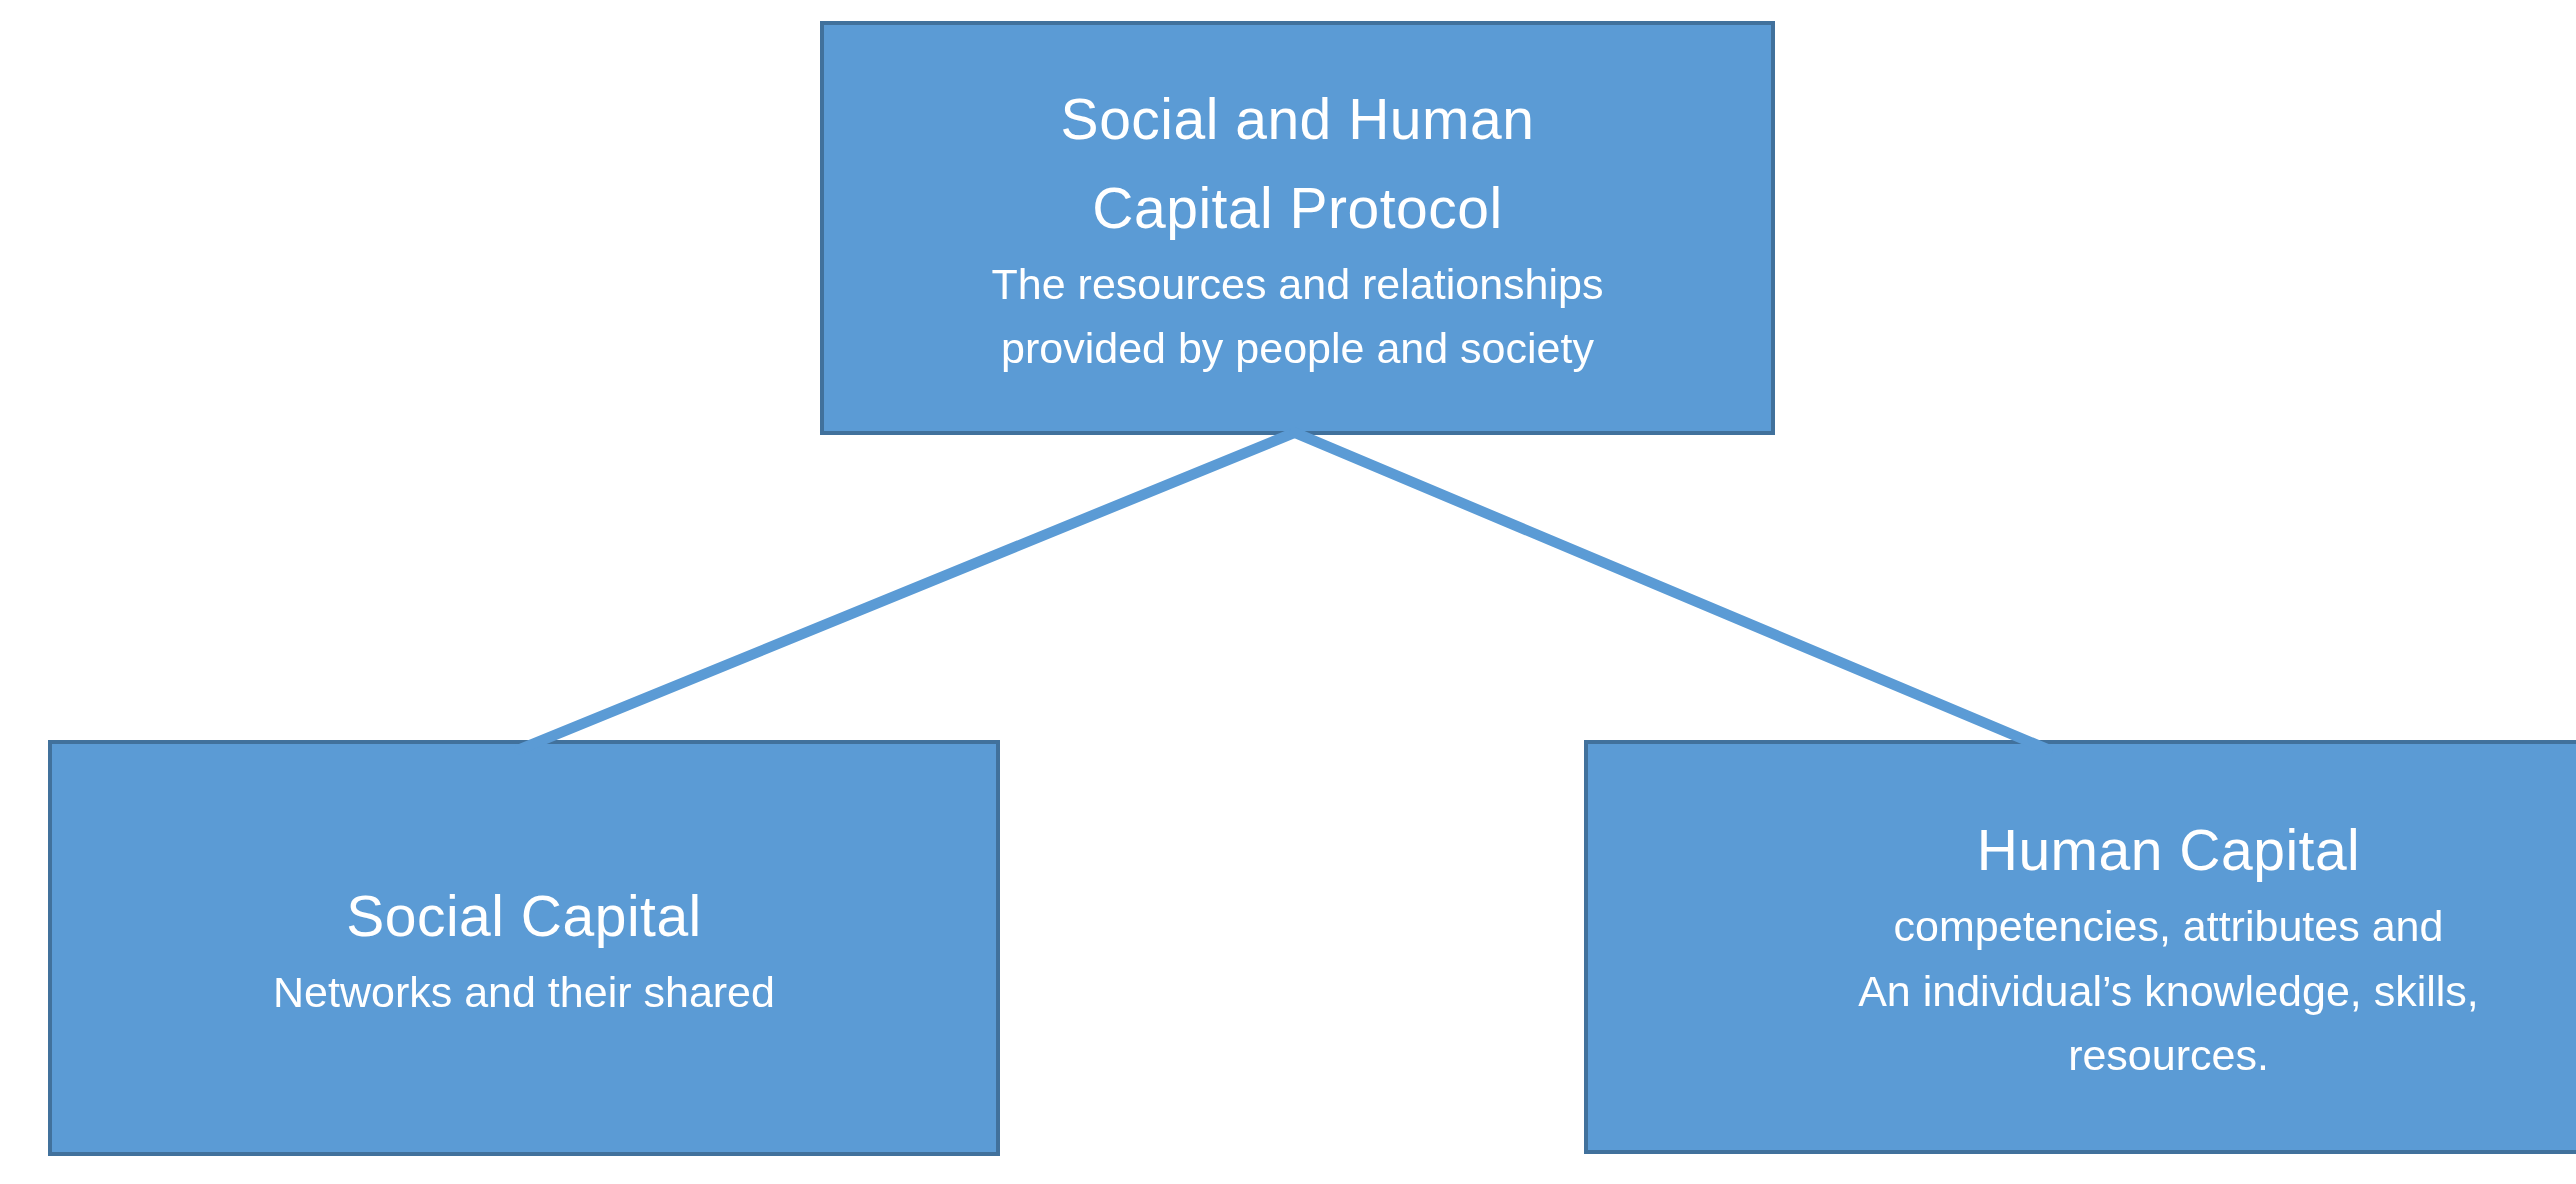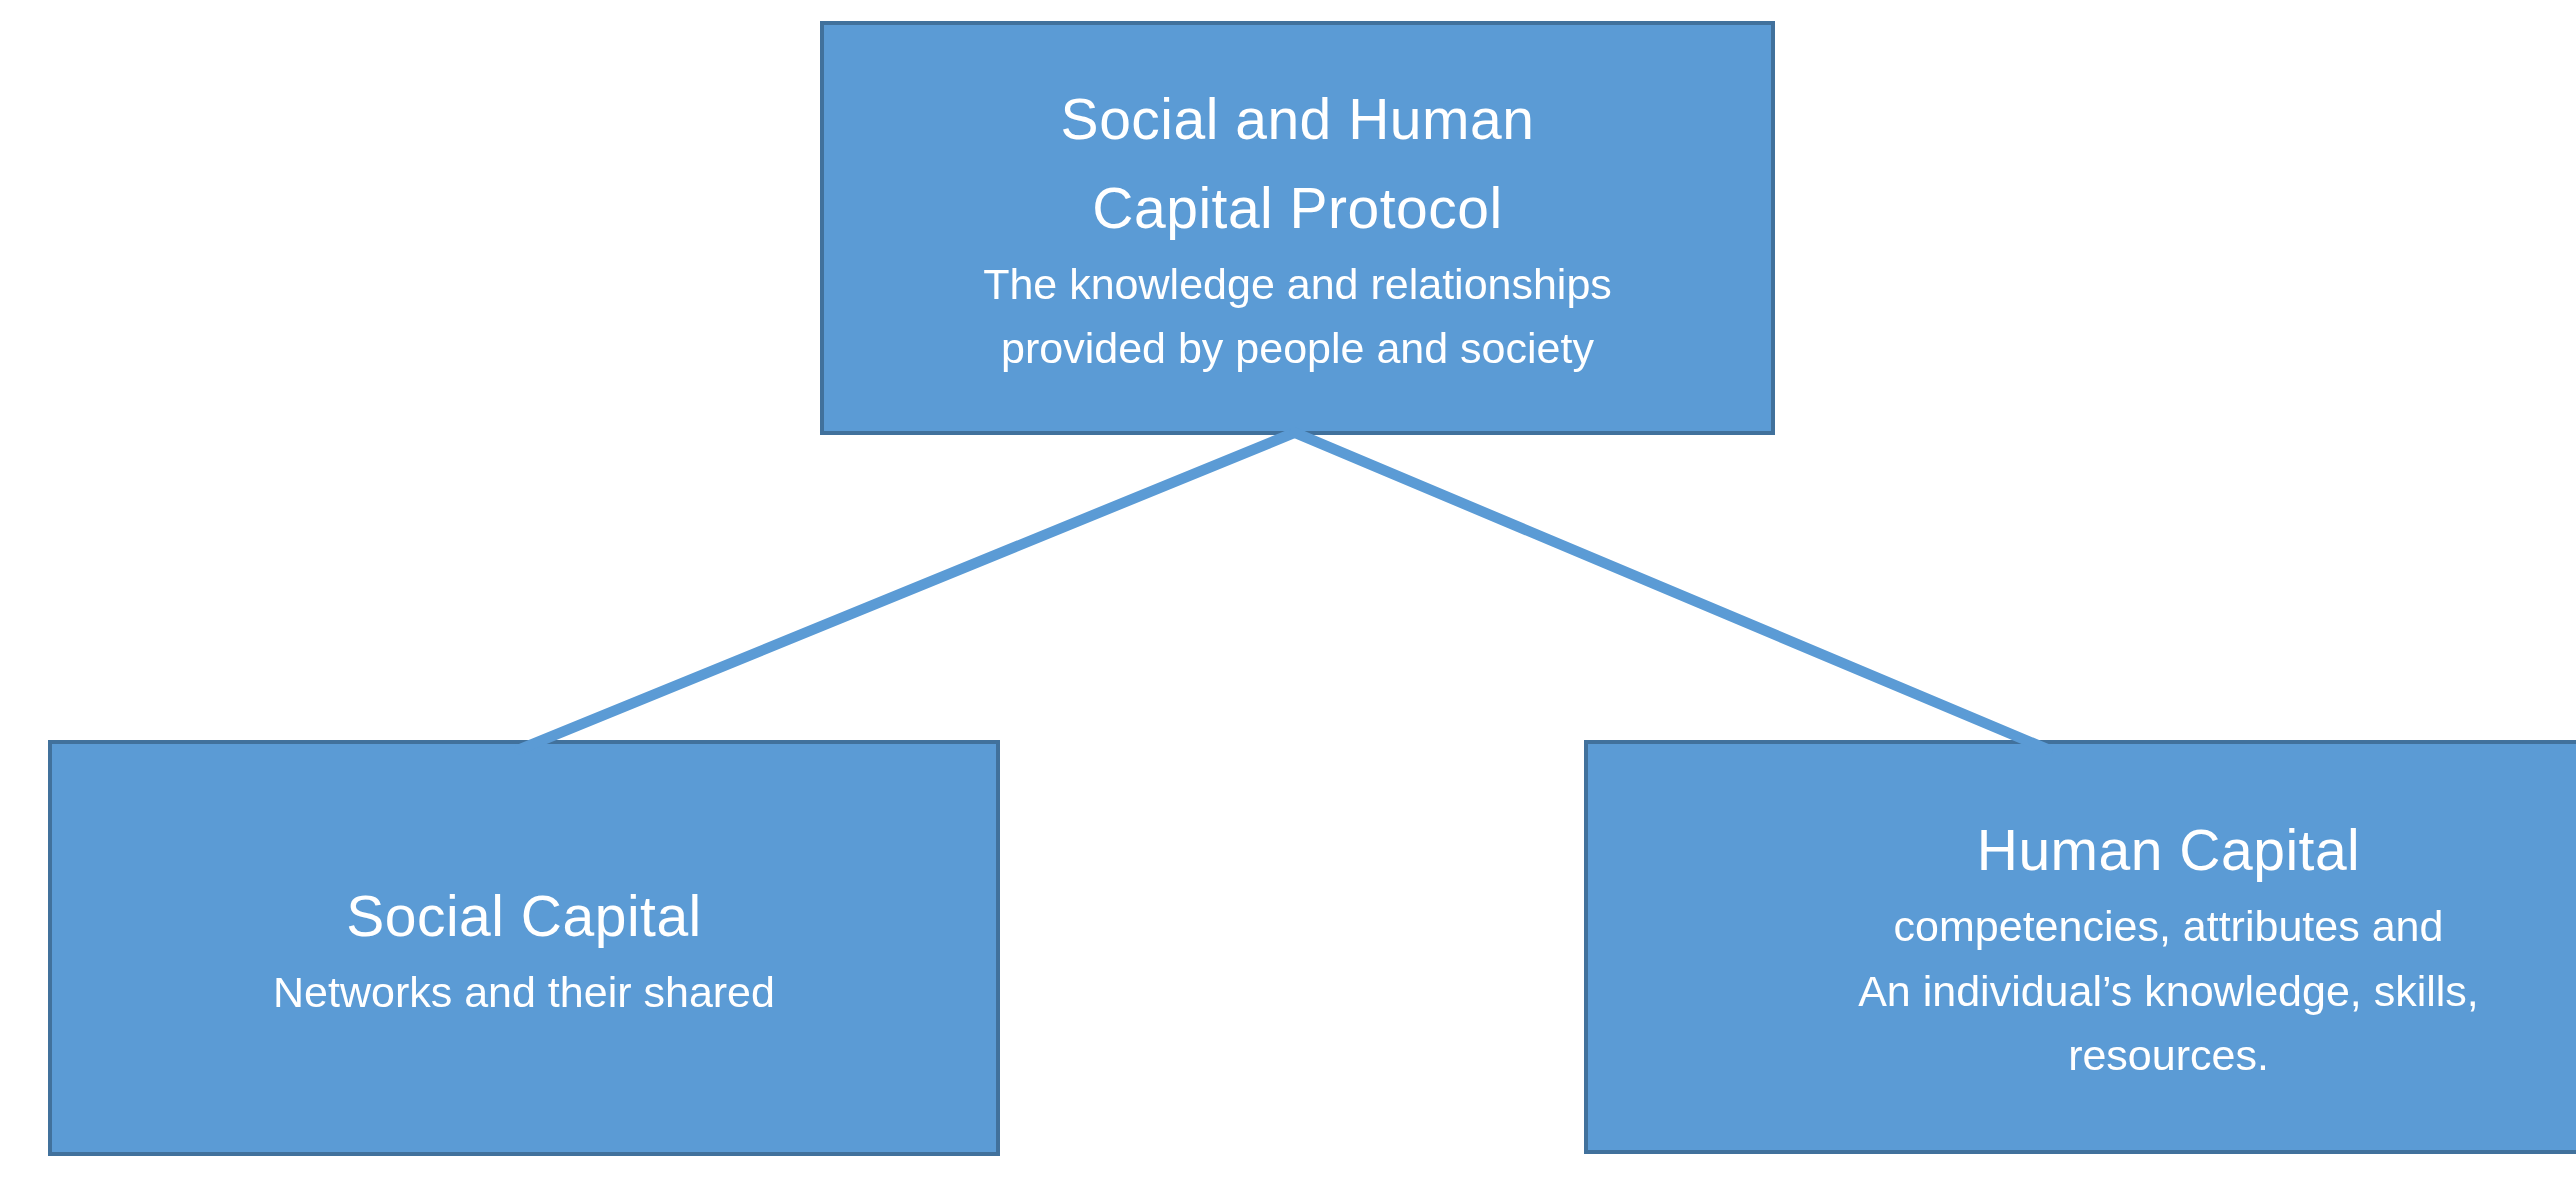--- a/index.html
+++ b/index.html
@@ -59,21 +59,21 @@
 </style>
 </head>
 <body>
 
 <div class="node" id="node-root">
   <div class="title">
     <span class="line">Social and Human</span>
     <span class="line">Capital Protocol</span>
   </div>
   <div class="desc">
-    <span class="line">The knowledge and relationships</span>
+    <span class="line">The resources and relationships</span>
     <span class="line">provided by people and society</span>
   </div>
 </div>
 
 <div class="node" id="node-social">
   <div class="title">
     <span class="line">Social Capital</span>
   </div>
   <div class="desc">
     <span class="line">Networks and their shared</span>

